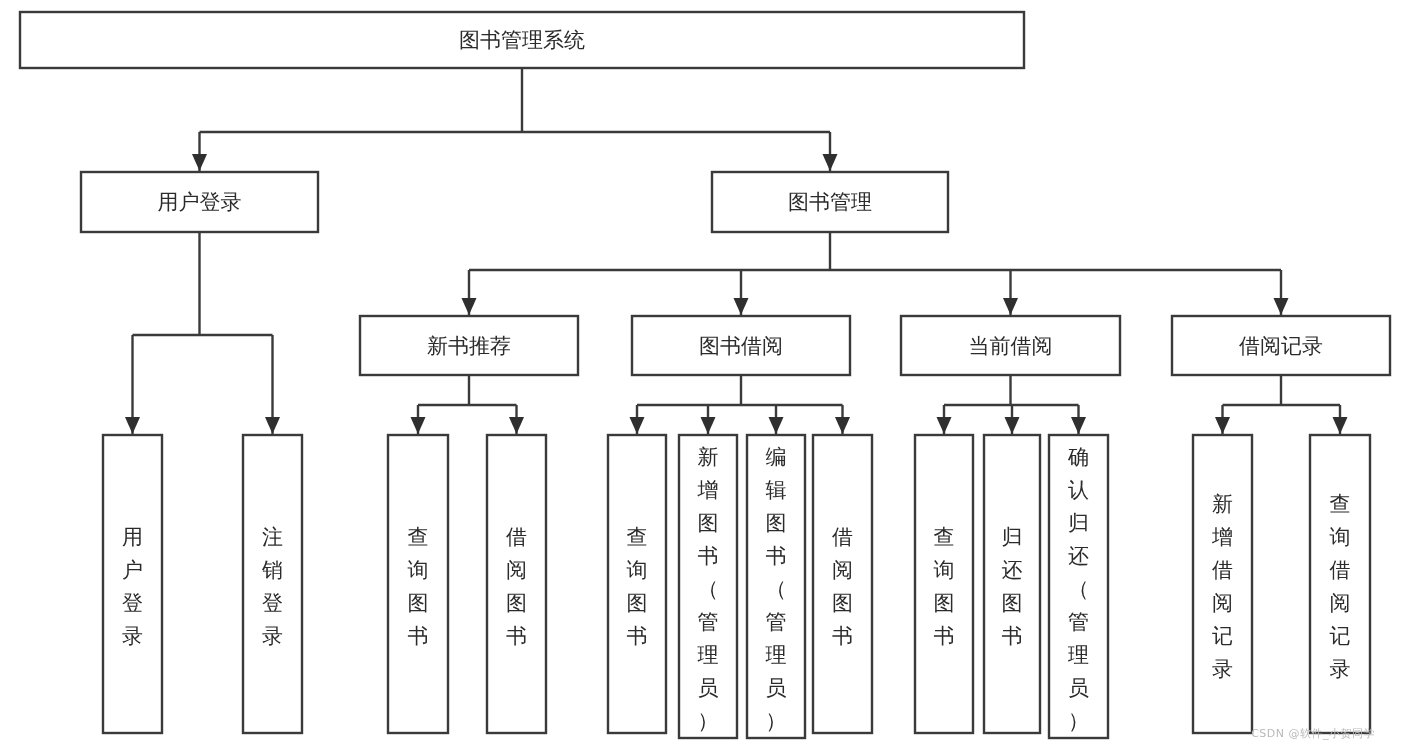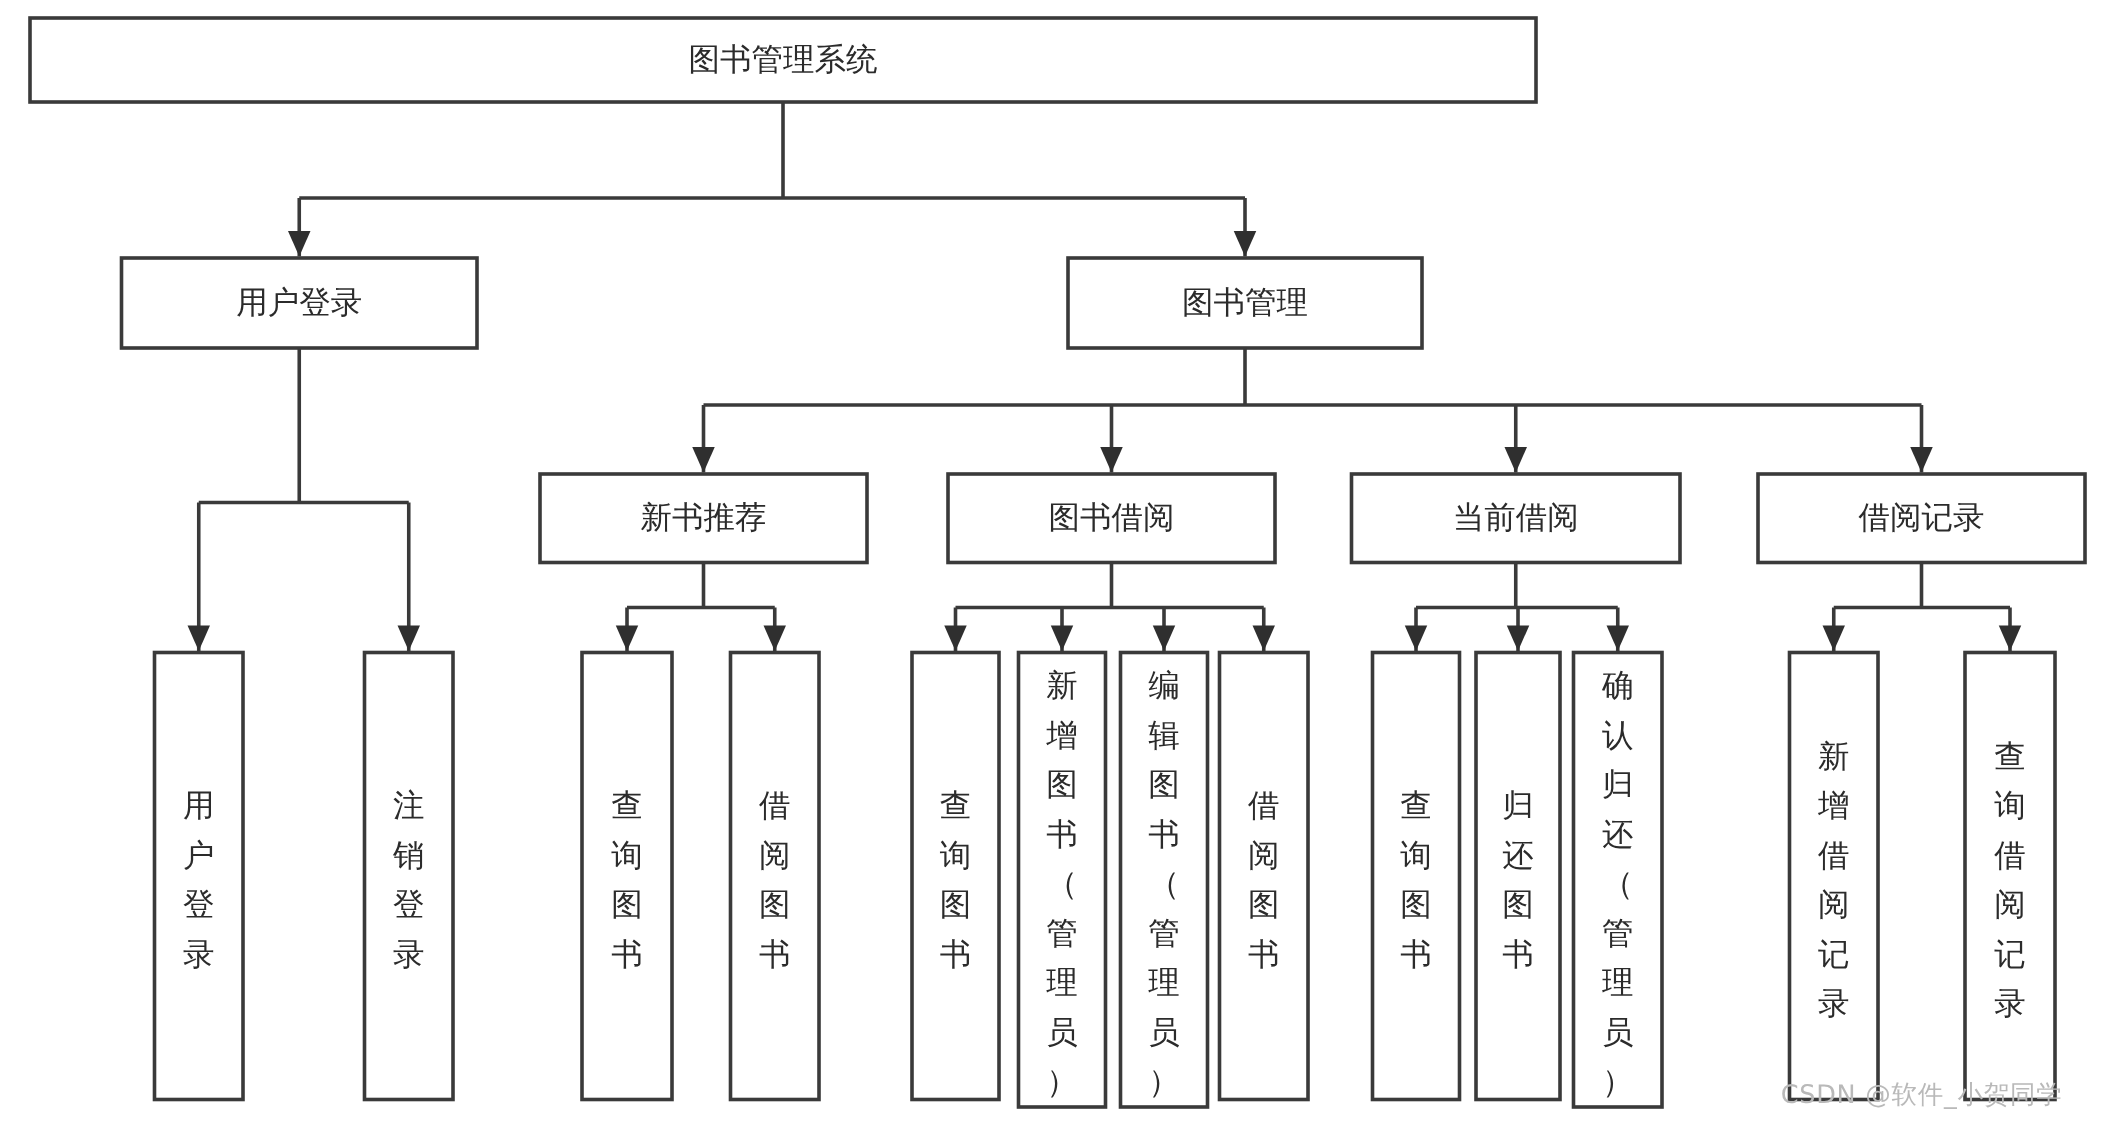--- a/index.html
+++ b/index.html
@@ -51,21 +51,21 @@
     fill: #2b2b2b;
     font-family: "DejaVu Sans", "Liberation Sans", sans-serif;
     font-size: 21px;
     text-anchor: middle;
   }
   .watermark {
     position: absolute;
     right: 12px;
     bottom: 6px;
     font-family: "DejaVu Sans", "Liberation Sans", sans-serif;
-    font-size: 17px;
+    font-size: 11px;
     color: #b9b9b9;
     letter-spacing: 0.5px;
     white-space: nowrap;
     user-select: none;
     margin-left: 32px;
   }
 </style>
 </head>
 <body>
 

